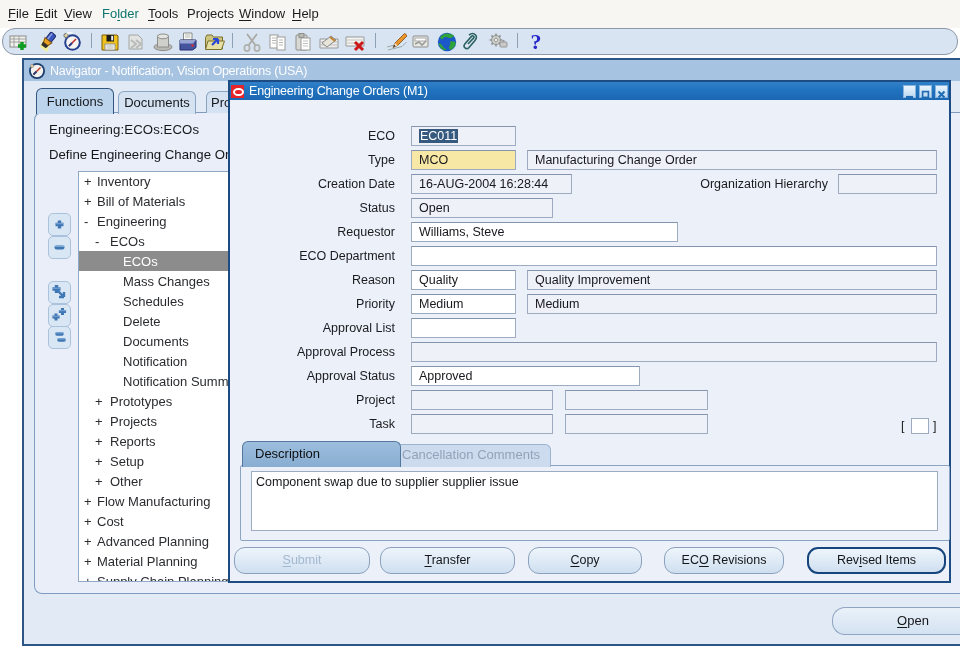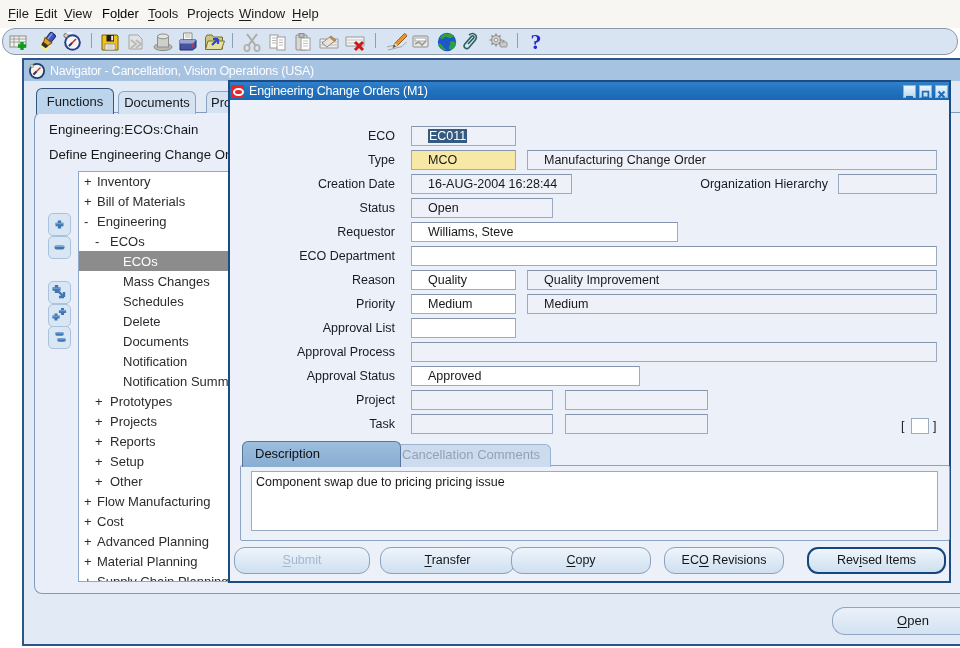--- a/index.html
+++ b/index.html
@@ -1,21 +1,21 @@
 <!DOCTYPE html>
 <html><head><meta charset="utf-8">
 <style>
 html,body{margin:0;padding:0;}
 body{width:960px;height:648px;position:relative;overflow:hidden;background:#fff;
  font-family:"Liberation Sans",sans-serif;-webkit-font-smoothing:antialiased;}
 .abs{position:absolute;}
 
 #menubar{left:0;top:0;width:960px;height:28px;background:#f7f6f3;}
 #menubar span{position:absolute;top:6px;font-size:13px;color:#1c1c1c;white-space:nowrap;}
-#menubar span.dis{color:#000000;}
+#menubar span.dis{color:#0f766e;}
 #menubar u{text-decoration:underline;text-underline-offset:2px;}
 
 #toolbar{left:2px;top:28px;width:954px;height:25px;background:#d8e4f2;border:1px solid #8d99a8;border-radius:13px;}
 .tbi{position:absolute;top:2px;width:22px;height:22px;}
 .tbsep{position:absolute;top:4px;width:1px;height:15px;background:#8fa0b2;}
 
 #nav{left:22px;top:58px;width:938px;height:584px;background:#e1eaf5;border:2px solid #2d5586;border-right:none;}
 #navtitle{left:0;top:0;width:938px;height:21px;background:#a6c3e1;}
 #navtitle .txt{position:absolute;left:26px;top:3.5px;font-size:12.5px;letter-spacing:-0.25px;color:#fdfdff;}
 #navtab{left:10px;top:52px;width:928px;height:480px;background:#e9eef8;border:1px solid #7f9cc0;border-radius:8px 0 0 8px;border-right:none;}
@@ -36,21 +36,21 @@
 #openbtn{left:808px;top:547px;width:160px;height:26px;background:linear-gradient(180deg,#eaf1f9,#d3e2f1);border:1px solid #90a5c0;border-radius:13px 0 0 13px;border-right:none;font-size:13px;color:#15171a;text-align:center;line-height:25px;}
 
 #dlg{left:228px;top:80px;width:723px;height:503px;background:#ecf0f8;border:2px solid #1d4b84;box-sizing:border-box;z-index:10;}
 #dtitle{left:0;top:0;width:719px;height:18px;background:linear-gradient(180deg,#3180c9 0%,#2173bf 45%,#1b67b2 100%);}
 #dtitle .txt{position:absolute;left:19px;top:1.5px;font-size:12.5px;letter-spacing:-0.2px;color:#fff;white-space:nowrap;}
 #dico{position:absolute;left:1px;top:2.5px;width:13px;height:13px;background:#e8242b;}
 #dico i{position:absolute;left:1.5px;top:3px;width:7px;height:4.5px;border:2px solid #fff;border-radius:50%;}
 .wbtn{position:absolute;top:3px;width:13px;height:13px;background:linear-gradient(180deg,#eaf4fd,#bcd9f1);border:1px solid #86b4de;box-sizing:border-box;}
 
 .lbl{position:absolute;font-size:12.5px;color:#191b1f;text-align:right;white-space:nowrap;}
-.fld{position:absolute;height:20px;box-sizing:border-box;border:1px solid #9dabc0;border-top-color:#8494ac;background:#eef1f8;font-size:12.5px;color:#16181c;line-height:18px;padding-left:16px;white-space:nowrap;overflow:hidden;}
+.fld{position:absolute;height:20px;box-sizing:border-box;border:1px solid #9dabc0;border-top-color:#8494ac;background:#eef1f8;font-size:12.5px;color:#16181c;line-height:18px;padding-left:7px;white-space:nowrap;overflow:hidden;}
 .fld.w{background:#fff;}
 .fld.y{background:#f7e8a6;}
 
 .dtab{position:absolute;font-size:13px;text-align:left;border:1px solid #55779f;border-bottom:none;border-radius:6px 6px 0 0;padding-left:12px;}
 #dtab1{left:12px;top:359px;width:145px;height:25px;background:linear-gradient(180deg,#9dbedd,#88add1);color:#0d0f12;line-height:24px;z-index:3;}
 #dtab2{left:159px;top:362px;width:148px;height:22px;background:#ccdcee;border-color:#9ab3cf;color:#93a2b8;line-height:20px;z-index:1;}
 #dgroup{left:10px;top:383px;width:708px;height:74px;border:1px solid #8ca4c4;border-radius:2px;}
 #dtext{left:21px;top:389px;width:687px;height:60px;background:#fff;border:1px solid #9dabc0;font-size:12.5px;color:#16181c;padding:3px 0 0 4px;box-sizing:border-box;}
 
 .dbtn{position:absolute;top:465px;height:27px;background:linear-gradient(180deg,#eef5fb,#cfdff0);border:1px solid #8ba1bd;border-radius:11px;box-sizing:border-box;font-size:12.5px;color:#14161a;text-align:center;line-height:25px;}
@@ -169,27 +169,27 @@
 
 <div id="nav" class="abs">
  <div id="navtitle" class="abs">
   <svg class="abs" style="left:4px;top:2px" width="18" height="18" viewBox="0 0 18 18">
    <circle cx="9" cy="9" r="8" fill="#1c3e6e"></circle>
         <circle cx="9" cy="9" r="6.2" fill="#f5f2ee"></circle>
    <path d="M5.5 12.5 L12.5 5.5" stroke="#c0392b" stroke-width="1.5"></path>
    <path d="M5.5 12.5 L8.5 9.5" stroke="#28406e" stroke-width="2"></path>
    <circle cx="4" cy="4" r="1.7" fill="#d8c9a0" stroke="#888" stroke-width="0.5"></circle>
   </svg>
-  <span class="txt">Navigator - Cancellation, Vision Operations (USA)</span>
+  <span class="txt">Navigator - Notification, Vision Operations (USA)</span>
  </div>
  <div id="tabF" class="tab">Functions</div>
  <div id="tabD" class="tab">Documents</div>
  <div id="tabP" class="tab">Pro</div>
  <div id="navtab" class="abs"></div>
- <span class="abs navtxt" style="left:25px;top:62px;font-size:13.2px;letter-spacing:0.1px">Engineering:ECOs:Chain</span>
+ <span class="abs navtxt" style="left:25px;top:62px;font-size:13.2px;letter-spacing:0.1px">Engineering:ECOs:ECOs</span>
  <span class="abs navtxt" style="left:25px;top:87px;font-size:13.2px">Define Engineering Change Orders</span>
 
  <div id="tree" class="abs">
   <div id="tsel"></div>
   <span id="treerows"><span class="tglyph" style="left:5px;top:0px">+</span><span class="trow" style="left:18px;top:0px;">Inventory</span><span class="tglyph" style="left:5px;top:20px">+</span><span class="trow" style="left:18px;top:20px;">Bill of Materials</span><span class="tglyph" style="left:5px;top:40px">-</span><span class="trow" style="left:18px;top:40px;">Engineering</span><span class="tglyph" style="left:16px;top:60px">-</span><span class="trow" style="left:31px;top:60px;">ECOs</span><span class="trow" style="left:44px;top:80px;color:#fff;">ECOs</span><span class="trow" style="left:44px;top:100px;">Mass Changes</span><span class="trow" style="left:44px;top:120px;">Schedules</span><span class="trow" style="left:44px;top:140px;">Delete</span><span class="trow" style="left:44px;top:160px;">Documents</span><span class="trow" style="left:44px;top:180px;">Notification</span><span class="trow" style="left:44px;top:200px;">Notification Summary</span><span class="tglyph" style="left:16px;top:220px">+</span><span class="trow" style="left:31px;top:220px;">Prototypes</span><span class="tglyph" style="left:16px;top:240px">+</span><span class="trow" style="left:31px;top:240px;">Projects</span><span class="tglyph" style="left:16px;top:260px">+</span><span class="trow" style="left:31px;top:260px;">Reports</span><span class="tglyph" style="left:16px;top:280px">+</span><span class="trow" style="left:31px;top:280px;">Setup</span><span class="tglyph" style="left:16px;top:300px">+</span><span class="trow" style="left:31px;top:300px;">Other</span><span class="tglyph" style="left:5px;top:320px">+</span><span class="trow" style="left:18px;top:320px;">Flow Manufacturing</span><span class="tglyph" style="left:5px;top:340px">+</span><span class="trow" style="left:18px;top:340px;">Cost</span><span class="tglyph" style="left:5px;top:360px">+</span><span class="trow" style="left:18px;top:360px;">Advanced Planning</span><span class="tglyph" style="left:5px;top:380px">+</span><span class="trow" style="left:18px;top:380px;">Material Planning</span><span class="tglyph" style="left:5px;top:400px">+</span><span class="trow" style="left:18px;top:400px;">Supply Chain Planning</span></span>
  </div>
 
  
  <span id="sbtns"><div class="sbtn" style="top:153px">
         <svg width="21" height="21">
@@ -246,20 +246,20 @@
  <span id="dfields"><div class="fld " style="left:181px;top:44px;width:105px"><span style="background:#35597f;color:#fff;padding:0 1px">EC011</span></div><div class="fld y" style="left:181px;top:68px;width:105px">MCO</div><div class="fld " style="left:297px;top:68px;width:410px">Manufacturing Change Order</div><div class="fld " style="left:181px;top:92px;width:161px">16-AUG-2004 16:28:44</div><div class="fld " style="left:608px;top:92px;width:99px"></div><div class="fld " style="left:181px;top:116px;width:142px">Open</div><div class="fld w" style="left:181px;top:140px;width:267px">Williams, Steve</div><div class="fld w" style="left:181px;top:164px;width:526px"></div><div class="fld w" style="left:181px;top:188px;width:105px">Quality</div><div class="fld " style="left:297px;top:188px;width:410px">Quality Improvement</div><div class="fld w" style="left:181px;top:212px;width:105px">Medium</div><div class="fld " style="left:297px;top:212px;width:410px">Medium</div><div class="fld w" style="left:181px;top:236px;width:105px"></div><div class="fld " style="left:181px;top:260px;width:526px"></div><div class="fld w" style="left:181px;top:284px;width:229px">Approved</div><div class="fld " style="left:181px;top:308px;width:142px"></div><div class="fld " style="left:335px;top:308px;width:143px"></div><div class="fld " style="left:181px;top:332px;width:142px"></div><div class="fld " style="left:335px;top:332px;width:143px"></div></span>
 
  
  <span class="lbl" style="left:671px;top:337px;text-align:left">[</span>
  <span class="abs" style="left:681px;top:336px;width:18px;height:16px;background:#fff;border:1px solid #9dabc0;box-sizing:border-box"></span>
  <span class="lbl" style="left:703px;top:337px;text-align:left">]</span>
 
  <div id="dtab1" class="dtab">Description</div>
  <div id="dtab2" class="dtab">Cancellation Comments</div>
  <div id="dgroup" class="abs"></div>
- <div id="dtext" class="abs">Component swap due to pricing pricing issue</div>
+ <div id="dtext" class="abs">Component swap due to supplier supplier issue</div>
 
  <div class="dbtn" style="left:4px;width:136px;color:#a3b8d0"><u>S</u>ubmit</div>
  <div class="dbtn" style="left:150px;width:135px"><u>T</u>ransfer</div>
- <div class="dbtn" style="left:281px;width:140px"><u>C</u>opy</div>
+ <div class="dbtn" style="left:298px;width:114px"><u>C</u>opy</div>
  <div class="dbtn" style="left:434px;width:120px">EC<u>O</u> Revisions</div>
  <div class="dbtn" style="left:577px;width:139px;border:2px solid #16457e;line-height:23px">Rev<u>i</u>sed Items</div>
 </div>
 
 </body></html>

